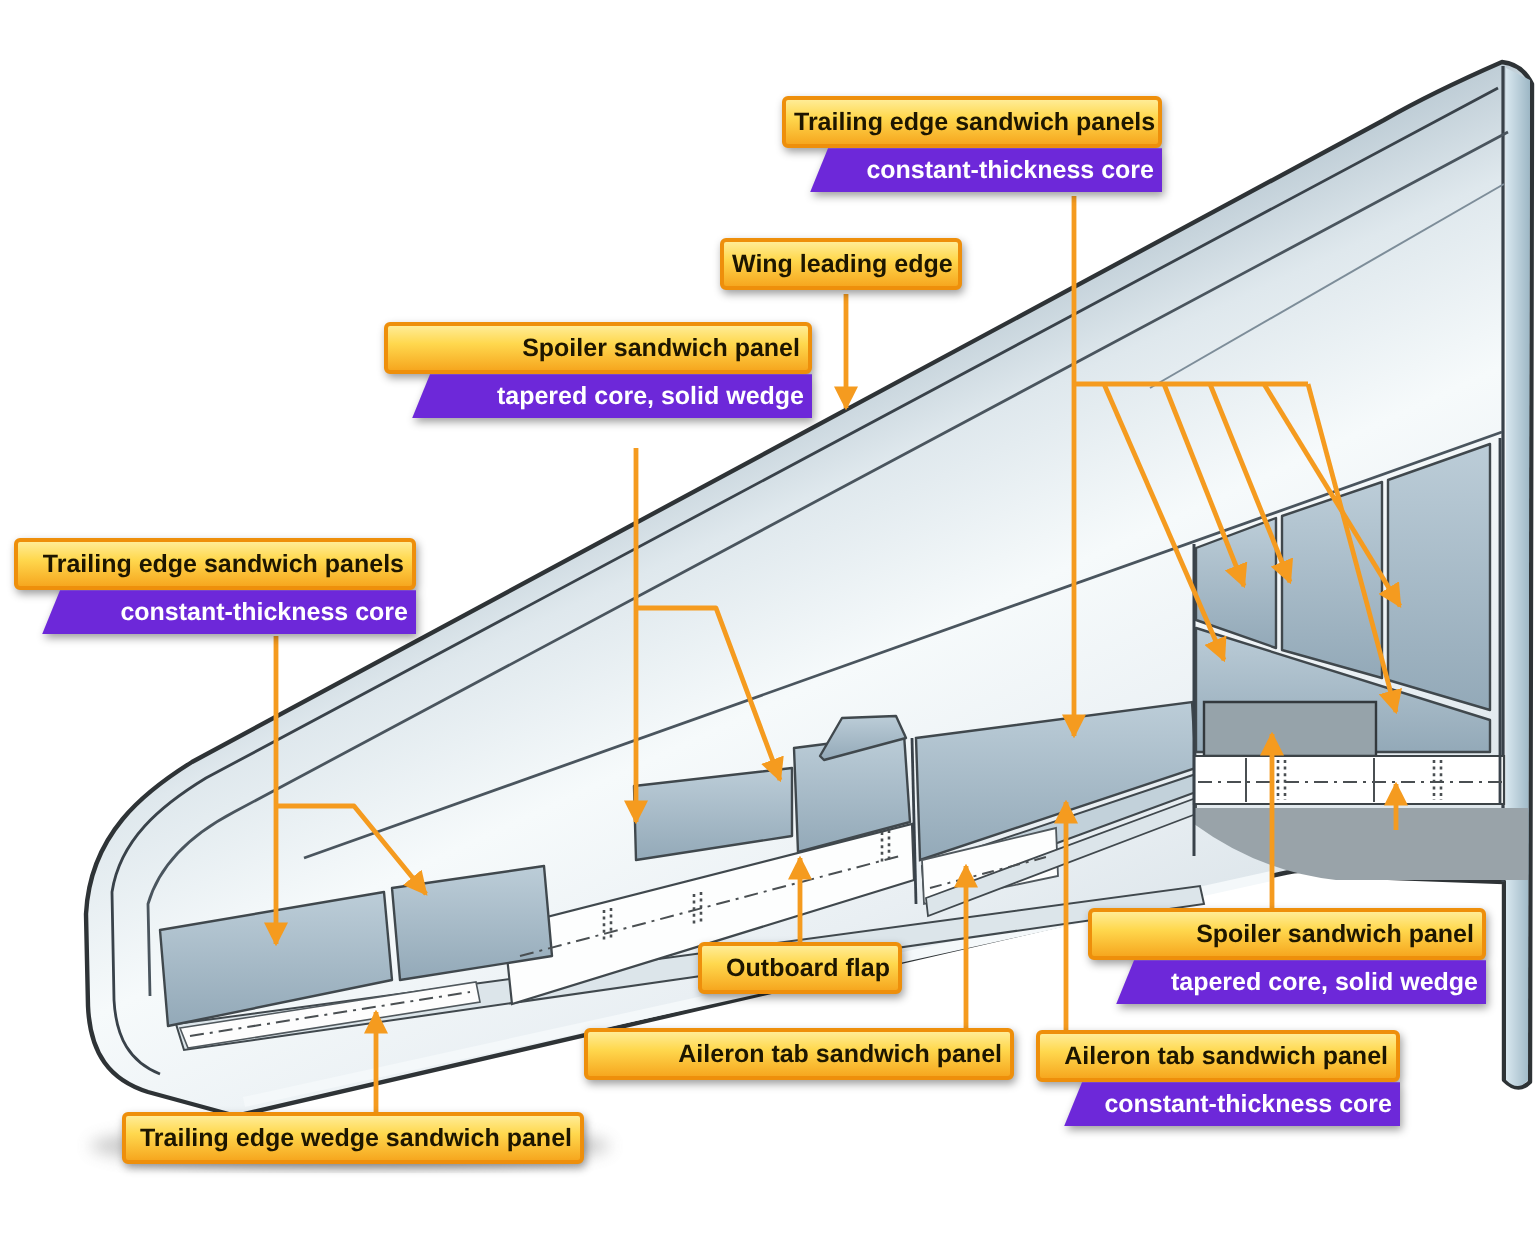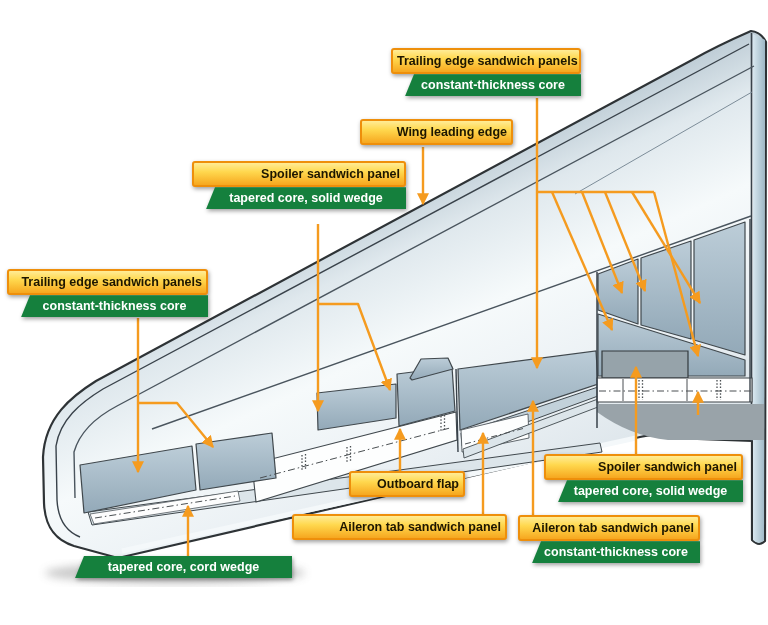--- a/index.html
+++ b/index.html
@@ -5,22 +5,22 @@
   html,body{margin:0;padding:0;background:#ffffff;}
   .stage{position:relative;width:768px;height:625px;background:#ffffff;overflow:hidden;
          font-family:"Liberation Sans",sans-serif;}
   .stage svg{position:absolute;left:0;top:0;}
   .callout{position:absolute;display:flex;flex-direction:column;
            filter:drop-shadow(1px 2px 2px rgba(0,0,0,.38));z-index:5;}
   .co-top{background:linear-gradient(#ffeC96 0%,#ffd84e 40%,#f6a71f 100%);
           border:2px solid #ee8f0b;border-radius:3px;color:#1d1600;
           font-weight:700;font-size:12.5px;line-height:1.45;text-align:right;
           padding:2px 4px;white-space:nowrap;}
-  .co-sub{background:#15803d;color:#ffffff;font-weight:700;font-size:12.5px;line-height:1.45;
-          text-align:center;padding:2px 4px;margin-left:14px;white-space:nowrap;
+  .co-sub{background:#6d28d9;color:#ffffff;font-weight:700;font-size:12.5px;line-height:1.45;
+          text-align:right;padding:2px 4px;margin-left:14px;white-space:nowrap;
           clip-path:polygon(9px 0,100% 0,100% 100%,0 100%);}
 </style>
 </head>
 <body>
 
 <div class="stage">
 
 <svg width="768" height="625" viewBox="0 0 768 625">
   <defs>
     <linearGradient id="wingGrad" gradientUnits="userSpaceOnUse" x1="380" y1="80" x2="560" y2="470">
@@ -133,50 +133,50 @@
     <path d="M636,454 L636,367" marker-end="url(#ah)"></path>
     <path d="M698,415 L698,392" marker-end="url(#ah)"></path>
   </g>
 </svg>
 
 <div class="callout" style="left:391px;top:48px;width:190px">
   <div class="co-top">Trailing edge sandwich panels</div>
   <div class="co-sub">constant-thickness core</div>
 </div>
 
-<div class="callout" style="left:360px;top:119px;width:153px">
+<div class="callout" style="left:360px;top:119px;width:121px">
   <div class="co-top">Wing leading edge</div>
 </div>
 
 <div class="callout" style="left:192px;top:161px;width:214px">
   <div class="co-top">Spoiler sandwich panel</div>
   <div class="co-sub">tapered core, solid wedge</div>
 </div>
 
 <div class="callout" style="left:7px;top:269px;width:201px">
   <div class="co-top">Trailing edge sandwich panels</div>
   <div class="co-sub">constant-thickness core</div>
 </div>
 
-<div class="callout" style="left:349px;top:471px;width:116px">
+<div class="callout" style="left:349px;top:471px;width:102px">
   <div class="co-top">Outboard flap</div>
 </div>
 
 <div class="callout" style="left:292px;top:514px;width:215px">
   <div class="co-top">Aileron tab sandwich panel</div>
 </div>
 
 <div class="callout" style="left:518px;top:515px;width:182px">
   <div class="co-top">Aileron tab sandwich panel</div>
   <div class="co-sub">constant-thickness core</div>
 </div>
 
 <div class="callout" style="left:544px;top:454px;width:199px">
   <div class="co-top">Spoiler sandwich panel</div>
   <div class="co-sub">tapered core, solid wedge</div>
 </div>
 
 
 <div class="callout" style="left:61px;top:556px;width:231px">
-  <div class="co-sub">tapered core, cord wedge</div>
+  <div class="co-top">Trailing edge wedge sandwich panel</div>
 </div>
 
 </div>
 
 </body></html>

